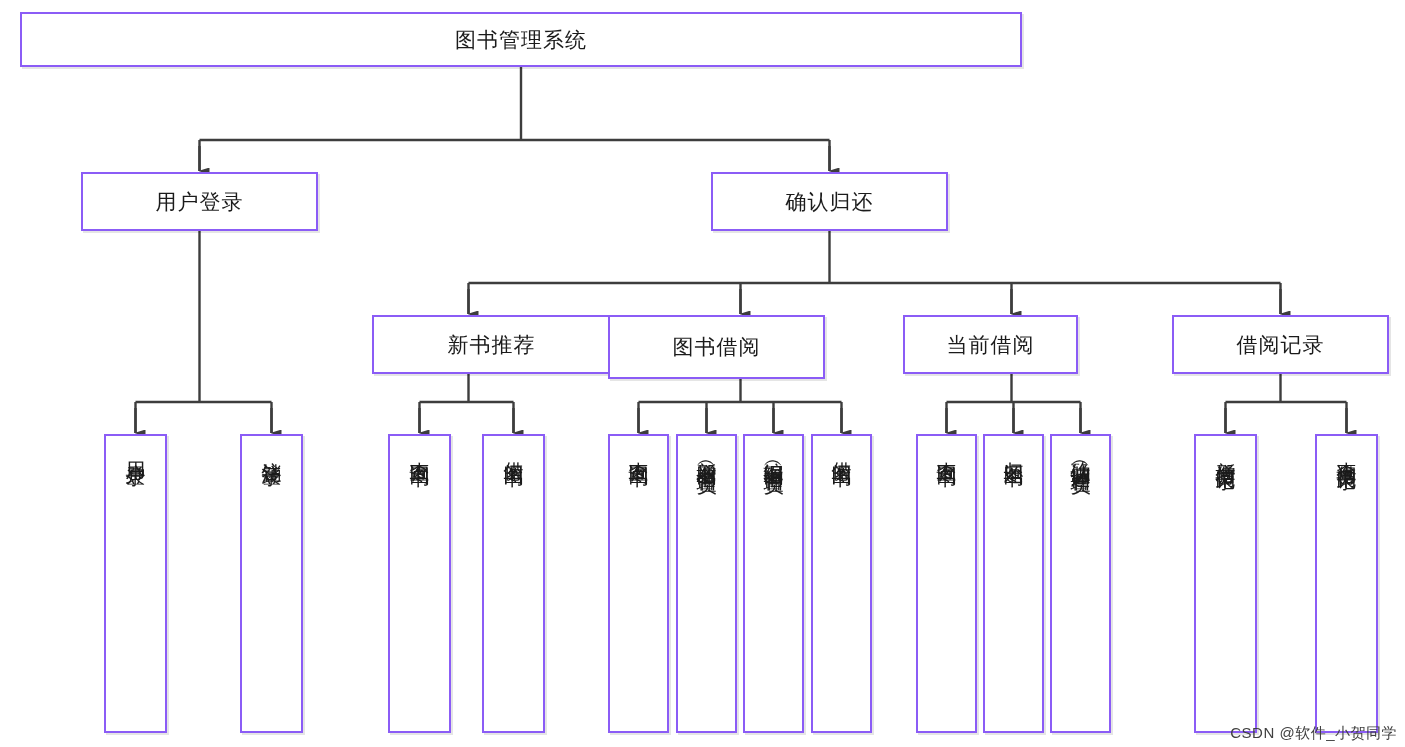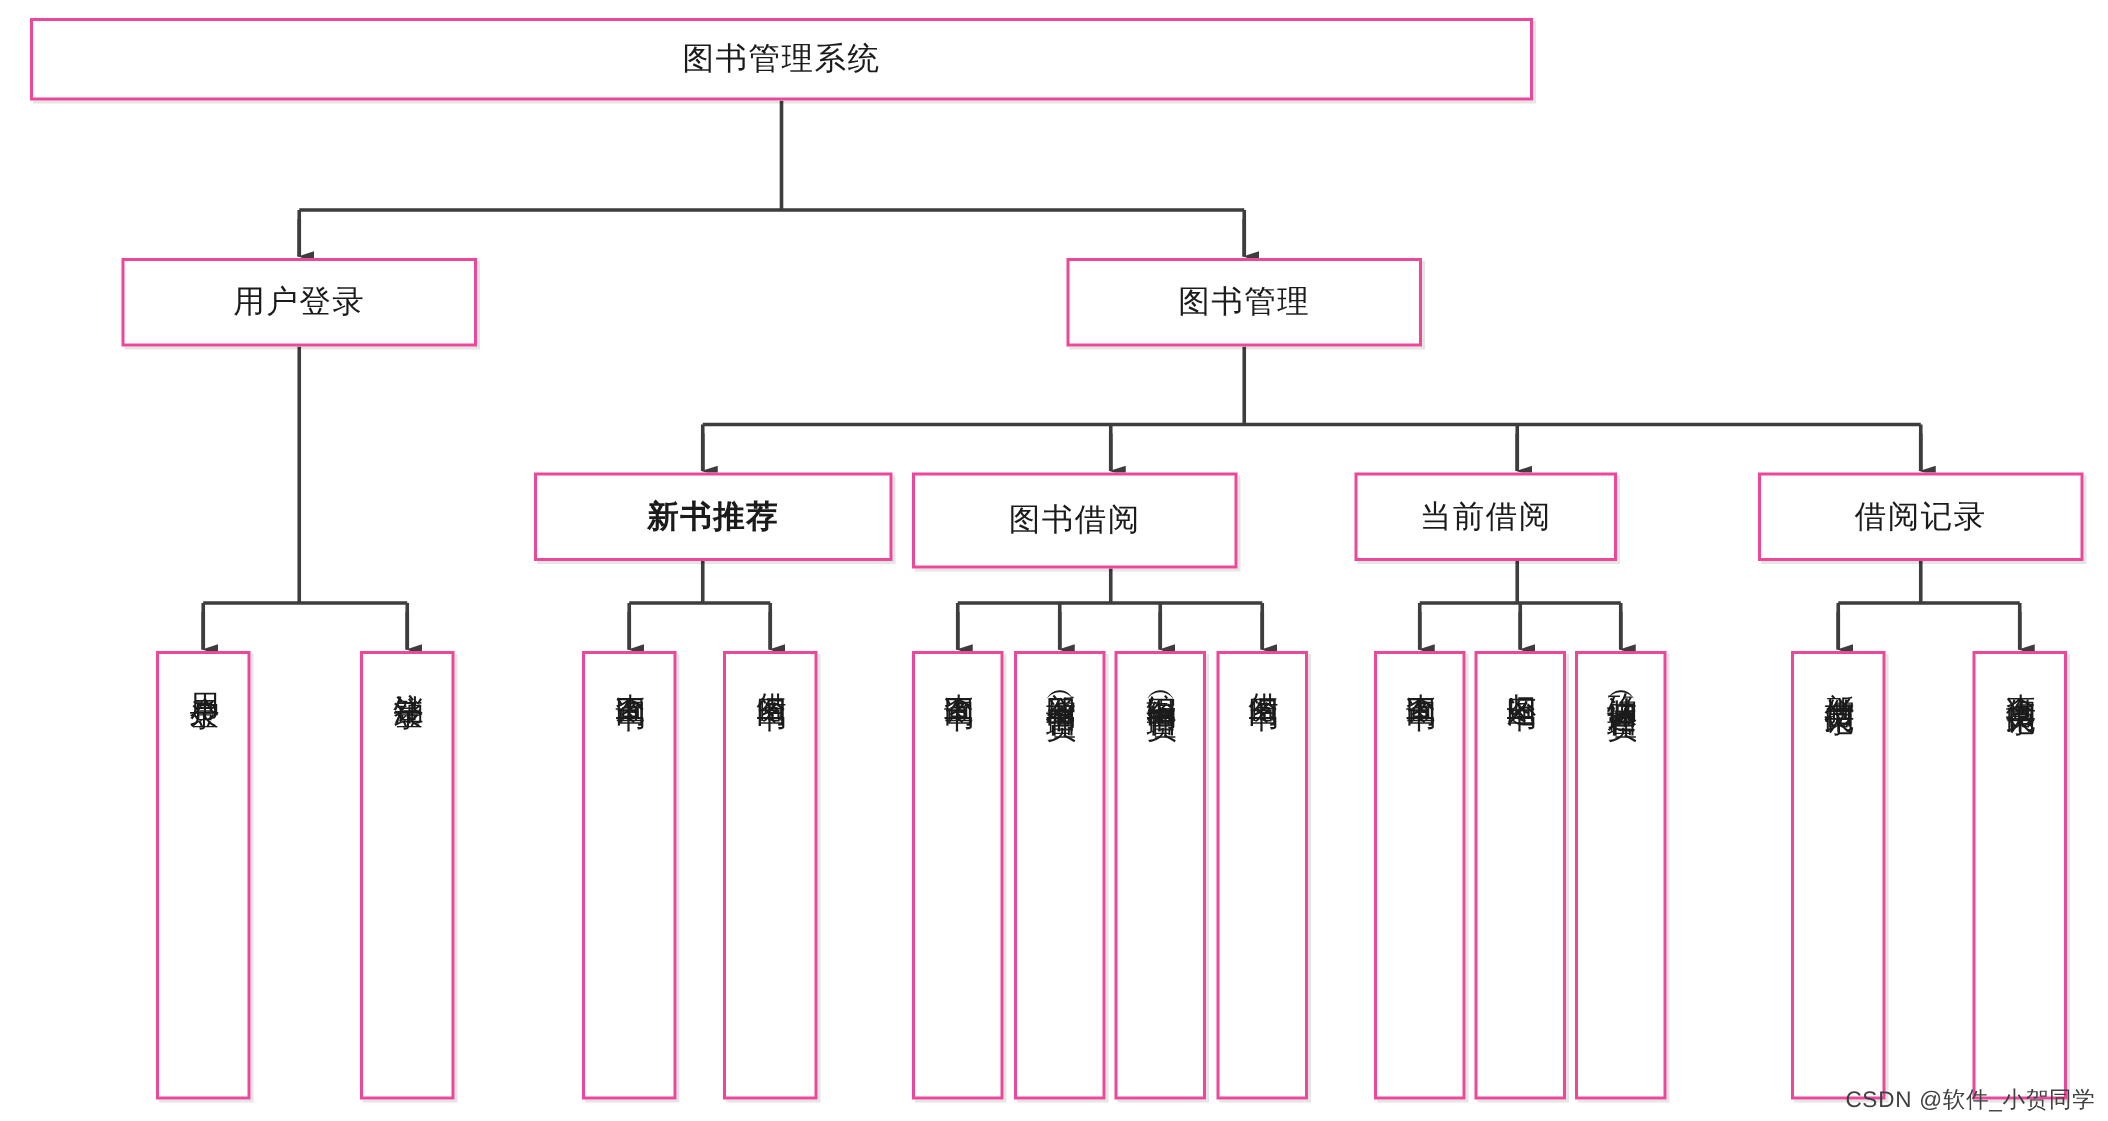--- a/index.html
+++ b/index.html
@@ -1,21 +1,21 @@
 <!DOCTYPE html>
 <html><head>
 <meta charset="utf-8">
 <style>
   html,body{margin:0;padding:0;background:#ffffff;}
   body{width:1405px;height:747px;overflow:hidden;
        font-family:"Liberation Sans","DejaVu Sans",sans-serif;}
   #stage{position:relative;width:1405px;height:747px;background:#fff;}
   svg.wires{position:absolute;left:0;top:0;width:1405px;height:747px;}
   .node{position:absolute;box-sizing:border-box;background:#ffffff;
-        border:2px solid #ec4899;
+        border:2px solid #8b5cf6;
         box-shadow:2px 2px 0 rgba(0,0,0,0.10);
         display:flex;align-items:center;justify-content:center;
         color:#1b1b1b;}
   .node.h{font-size:21px;letter-spacing:1px;line-height:1.1;}
   .node.v{padding-top:10px;align-items:flex-start;}
   .node.v .vtxt{
       writing-mode:vertical-rl;
       text-orientation:upright;
       font-size:20px;
       line-height:1.34;
@@ -66,23 +66,23 @@
       </g>
   </svg>
   <div id="node-layer">
       <div class="node h" style="left: 20px; top: 12px; width: 1002px; height: 55px;">
         <span>图书管理系统</span>
       </div>
       <div class="node h" style="left: 81px; top: 172px; width: 237px; height: 59px;">
         <span>用户登录</span>
       </div>
       <div class="node h" style="left: 711px; top: 172px; width: 237px; height: 59px;">
-        <span>图书管理</span>
+        <span>确认归还</span>
       </div>
-      <div class="node h" style="left: 356px; top: 315px; width: 239px; height: 59px; font-weight: bold;">
+      <div class="node h" style="left: 372px; top: 315px; width: 239px; height: 59px;">
         <span>新书推荐</span>
       </div>
       <div class="node h" style="left: 608px; top: 315px; width: 217px; height: 64px;">
         <span>图书借阅</span>
       </div>
       <div class="node h" style="left: 903px; top: 315px; width: 175px; height: 59px;">
         <span>当前借阅</span>
       </div>
       <div class="node h" style="left: 1172px; top: 315px; width: 217px; height: 59px;">
         <span>借阅记录</span>

